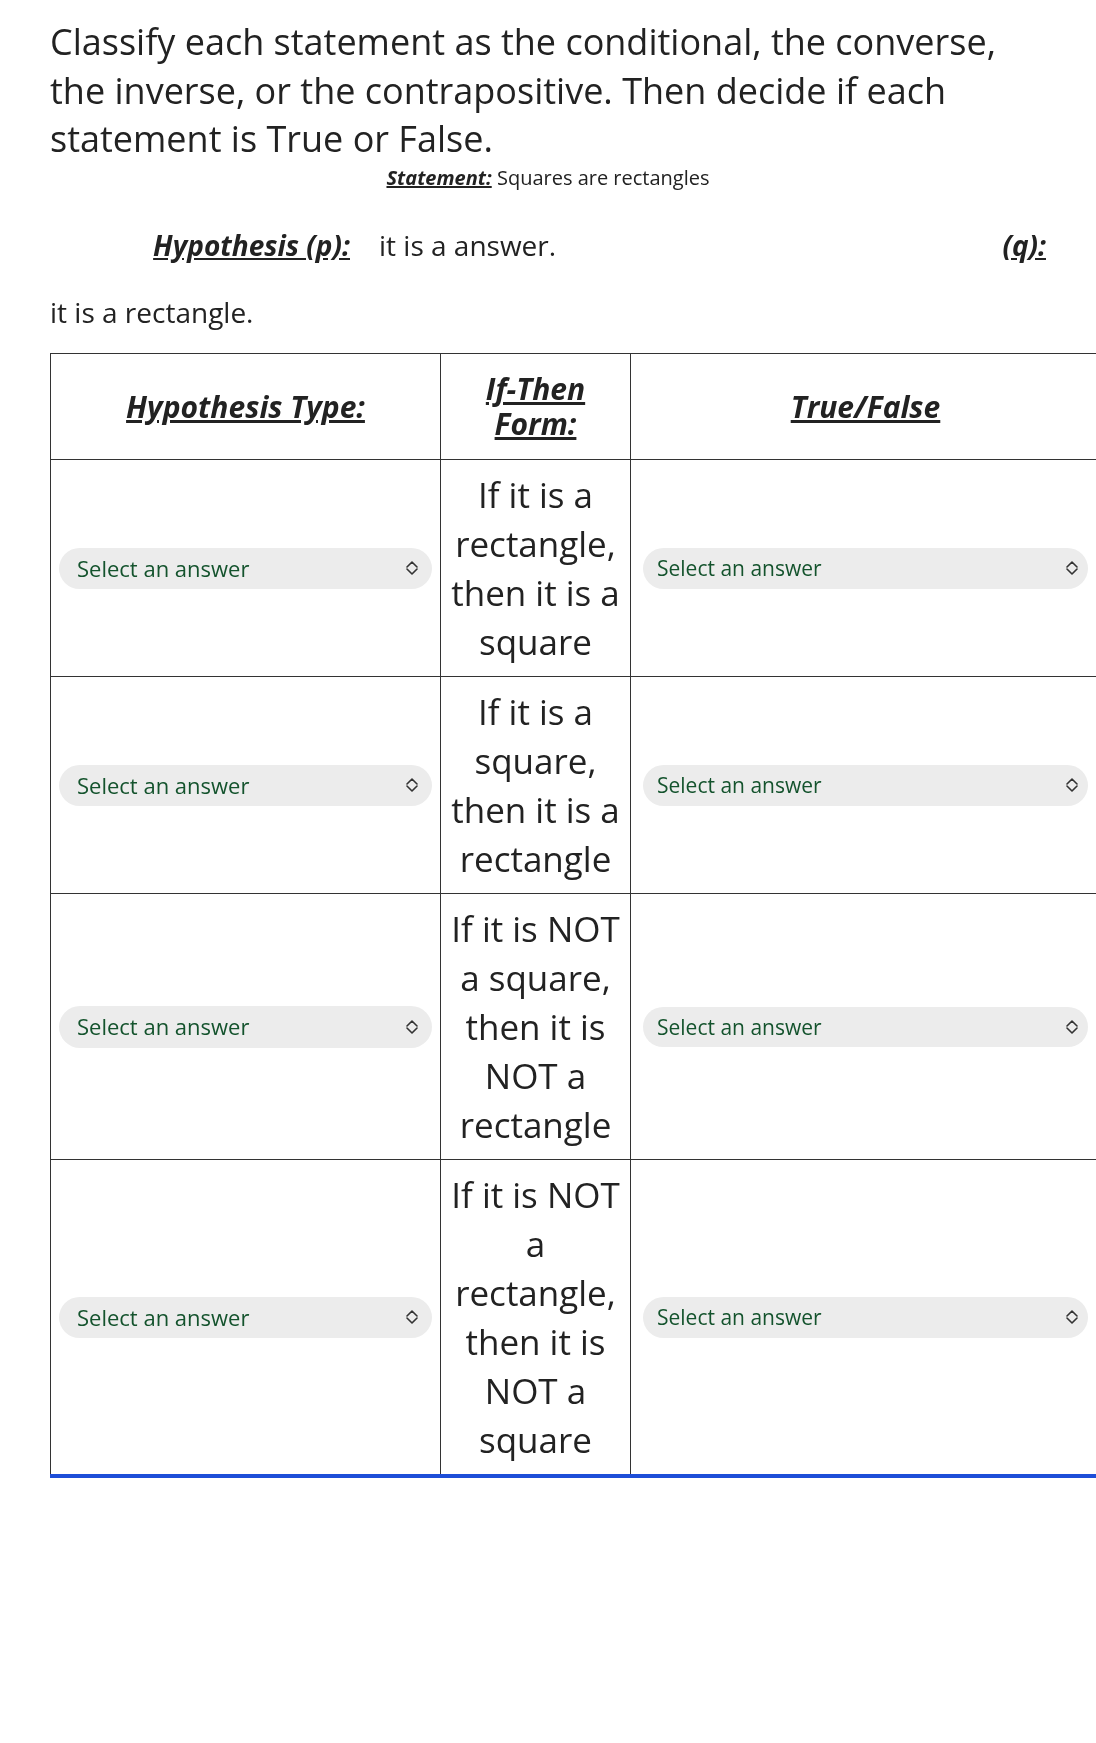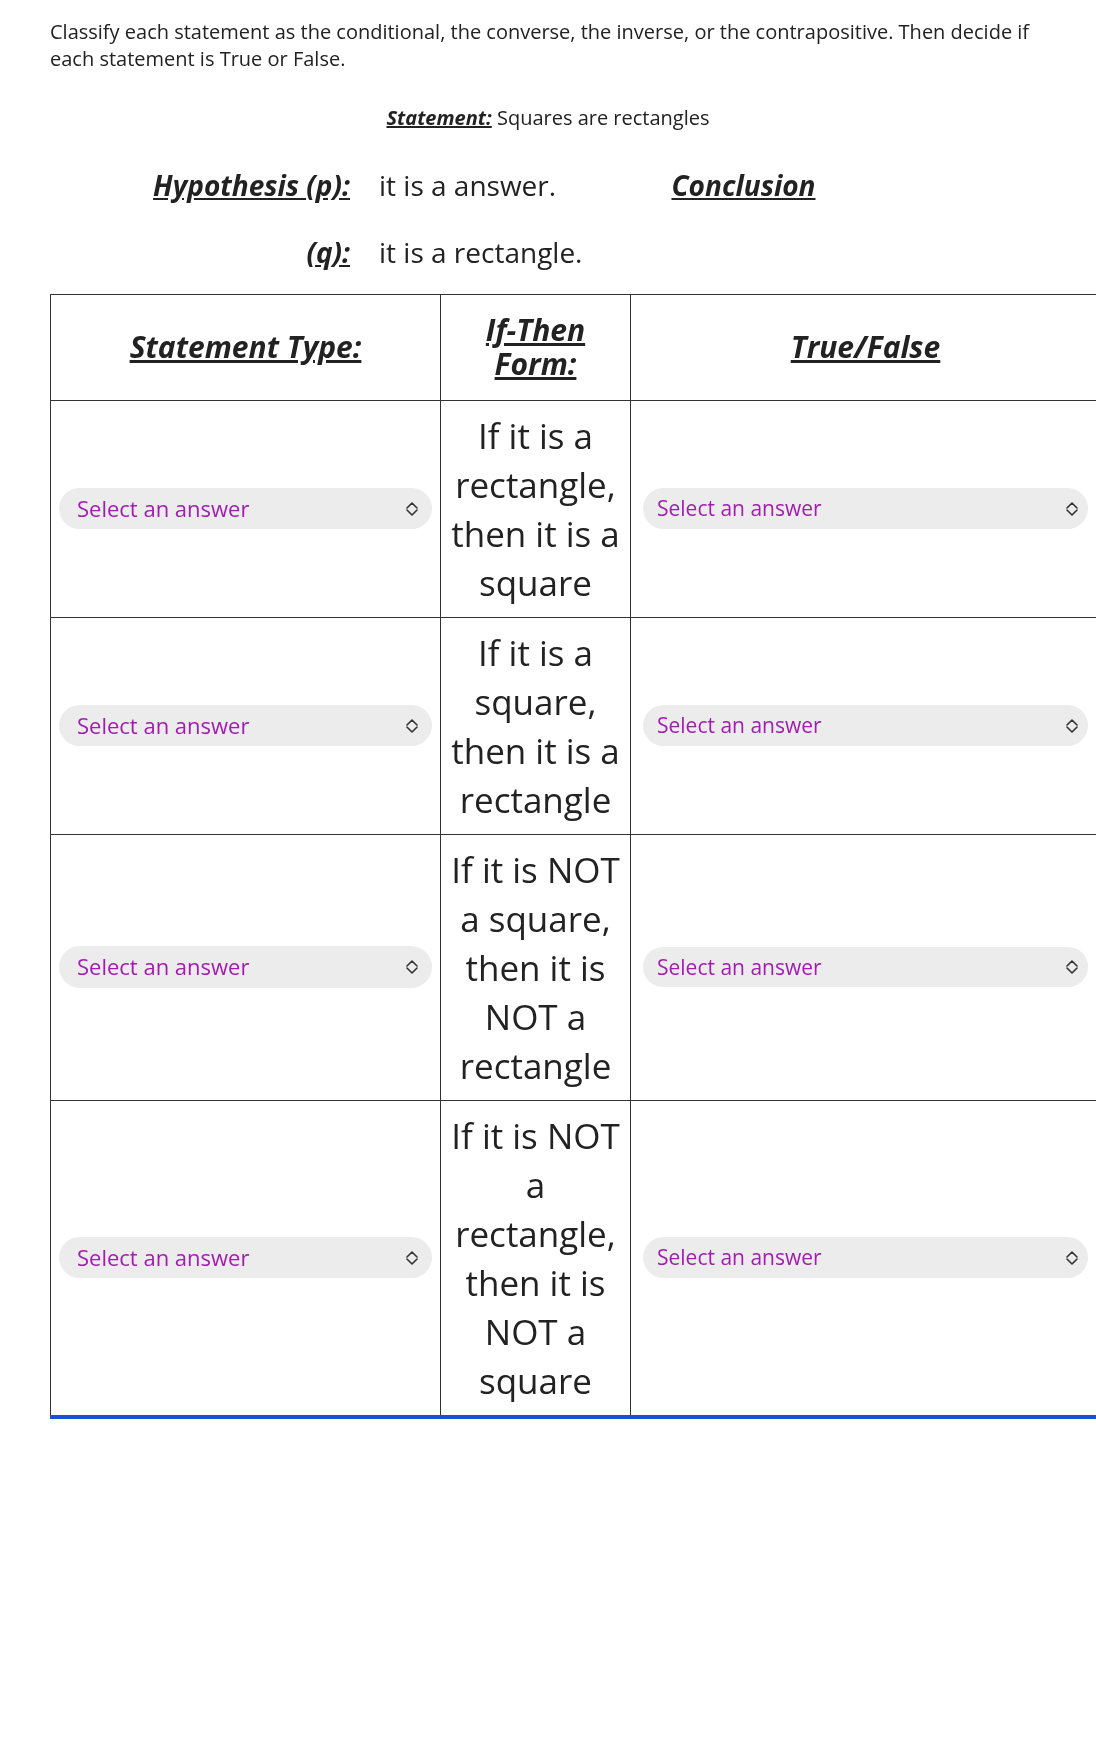--- a/index.html
+++ b/index.html
@@ -13,22 +13,21 @@
     padding: 18px 0 0 0;
     font-size: 26px;
     line-height: 1.35;
     background: #fff;
     width: 1096px;
   }
   .content {
     padding: 0 50px;
   }
   .instructions {
-    font-size: 20px;
-    margin-bottom: 32px;
+    font-size: 36px;
   }
   .statement-line {
     text-align: center;
     font-size: 20px;
     margin-bottom: 36px;
   }
   .label-bold-it-under {
     font-weight: 700;
     font-style: italic;
     text-decoration: underline;
@@ -83,21 +82,21 @@
   }
 
   .select-pill {
     display: flex;
     align-items: center;
     justify-content: space-between;
     background: #ececec;
     border-radius: 999px;
     padding: 6px 14px 6px 18px;
     width: 100%;
-    color: #a21caf;
+    color: #14532d;
     font-size: 22px;
     cursor: pointer;
     user-select: none;
   }
   .select-pill.small {
     font-size: 21px;
     padding: 6px 10px 6px 14px;
   }
   .stepper {
     display: flex;
@@ -127,42 +126,39 @@
   <p class="statement-line">
     <span class="label-bold-it-under">Statement:</span>
     <span>Squares are rectangles</span>
   </p>
 
   <div class="hc-grid">
     <div class="hyp-label">
       <span class="label-bold-it-under">Hypothesis (p):</span>
     </div>
     <div>it is a answer.</div>
-    <div class="conclusion-label">
-      <span class="label-bold-it-under">Conclusion</span>
-    </div>
 
     <div class="hyp-label">
       <span class="label-bold-it-under">(q):</span>
     </div>
     <div>it is a rectangle.</div>
     <div></div>
   </div>
 </div>
 
 <div class="outer-right-clip" style="padding-left:50px;">
 <table class="tbl">
   <colgroup>
     <col class="col-type">
     <col class="col-form">
     <col class="col-tf">
   </colgroup>
   <thead>
     <tr>
-      <th>Statement Type:</th>
+      <th>Hypothesis Type:</th>
       <th style="line-height:1.15;">
         <span>If-Then<br>Form:</span>
       </th>
       <th>True/False</th>
     </tr>
   </thead>
   <tbody>
     <tr>
       <td>
         <div class="select-pill">

